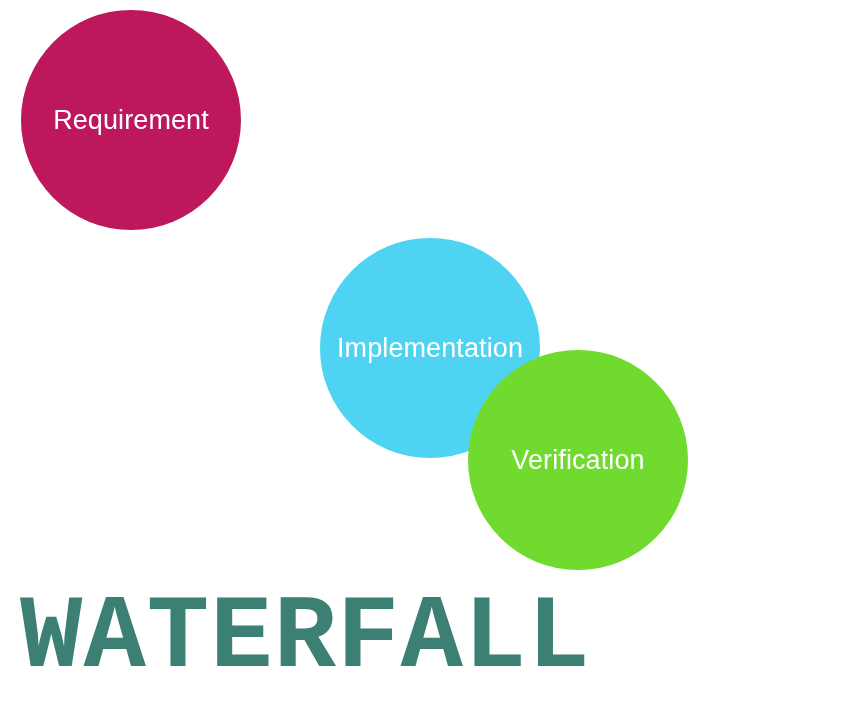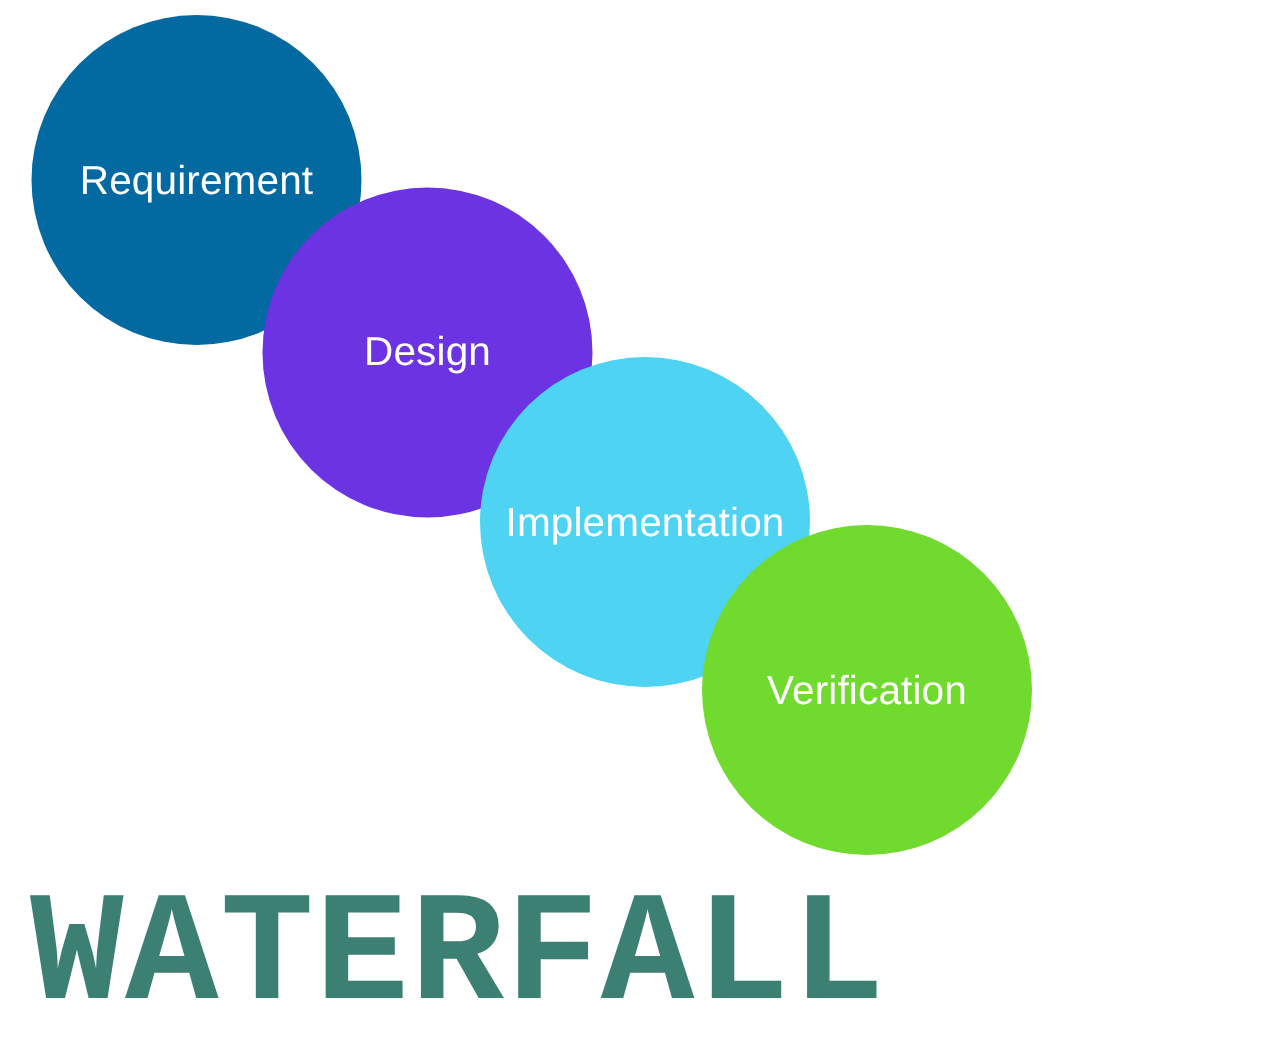--- a/index.html
+++ b/index.html
@@ -63,27 +63,24 @@
     letter-spacing: 1px;
     white-space: nowrap;
     user-select: none;
   }
 </style>
 </head>
 <body style="background: rgb(255, 255, 255);">
 
 <div id="canvas" style="background: rgb(255, 255, 255);">
 
-  <div class="phase-circle" id="circle-0" style="background: #0369a1;">
+  <div class="phase-circle" id="circle-0" style="background: #be185d;">
     <span class="phase-label" style="color: rgb(255, 255, 255);">Requirement</span>
   </div>
 
-  <div class="phase-circle" id="circle-1" style="background: rgb(108, 51, 227);">
-    <span class="phase-label" style="color: rgb(255, 255, 255);">Design</span>
-  </div>
 
   <div class="phase-circle" id="circle-2" style="background: rgb(79, 211, 242);">
     <span class="phase-label" style="color: rgb(255, 255, 255);">Implementation</span>
   </div>
 
   <div class="phase-circle" id="circle-3" style="background: rgb(112, 218, 47);">
     <span class="phase-label" style="color: rgb(255, 255, 255);">Verification</span>
   </div>
 
 

